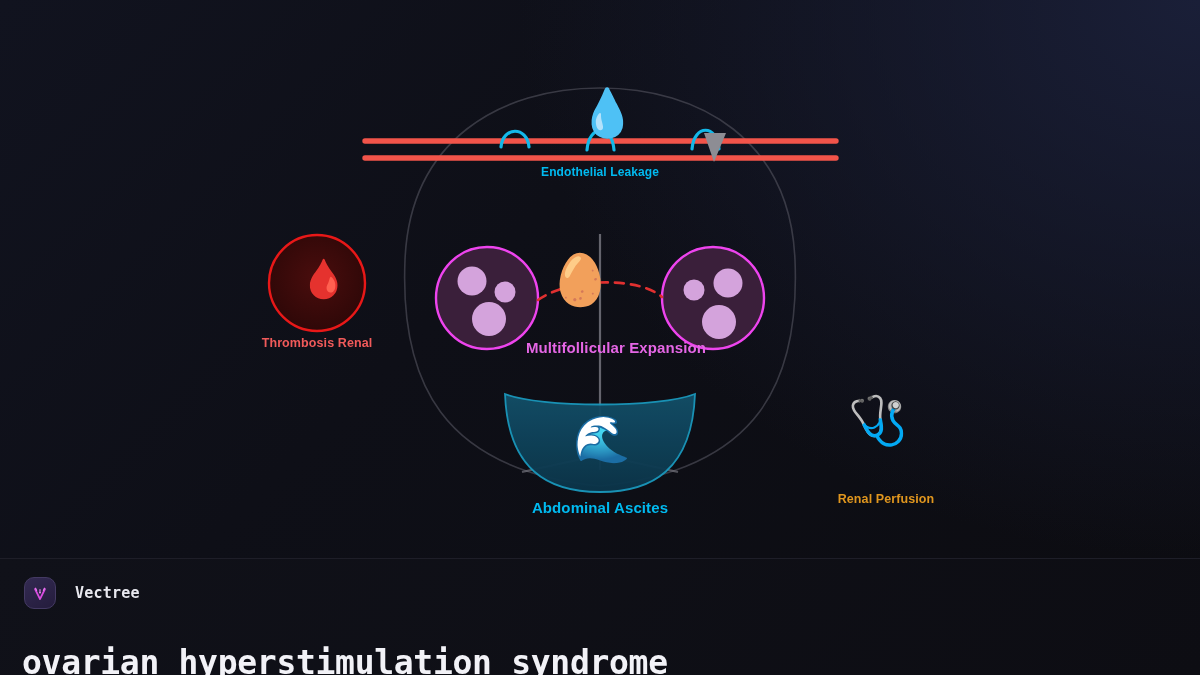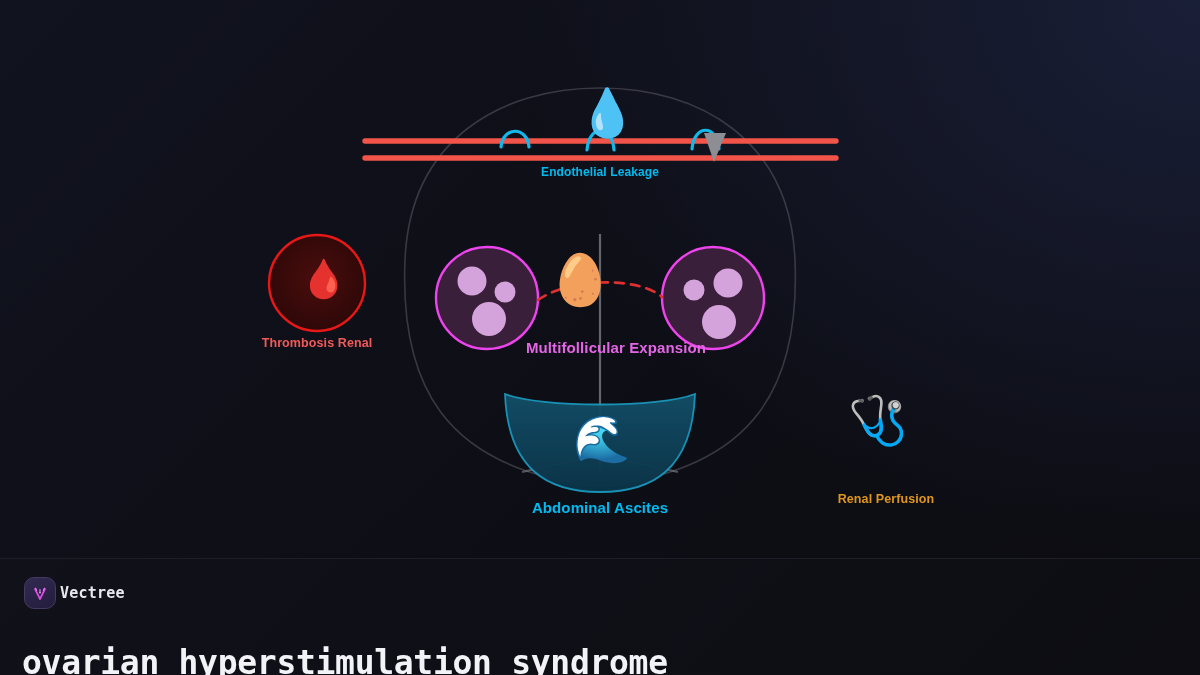--- a/index.html
+++ b/index.html
@@ -114,21 +114,21 @@
     height: 117px;
     border-top: 1px solid #1e1e28;
     box-sizing: border-box;
     background: linear-gradient(135deg, #101119 0%, #0d0d13 100%);
   }
   #brand-row {
     position: absolute;
     left: 24px; top: 18px;
     display: flex;
     align-items: center;
-    gap: 4px;
+    gap: 19px;
   }
   #brand-logo {
     width: 32px; height: 32px;
     border-radius: 10px;
     background: linear-gradient(150deg, #332a52 0%, #241c3c 100%);
     border: 1px solid #443a63;
     display: flex;
     align-items: center;
     justify-content: center;
     box-sizing: border-box;

